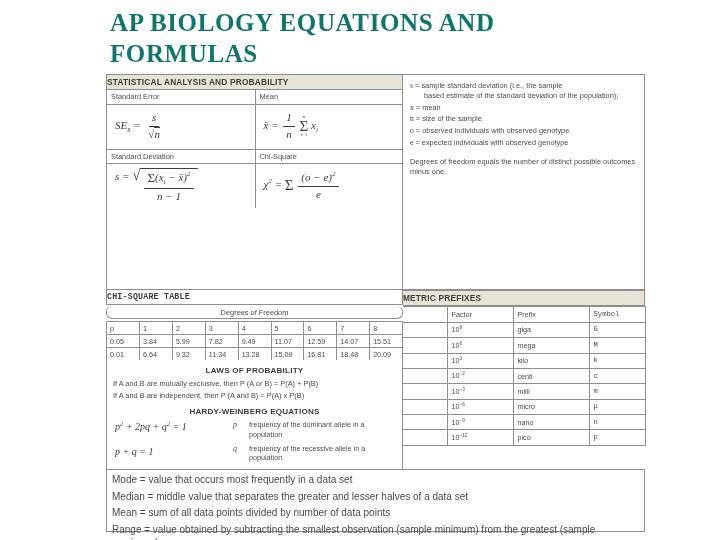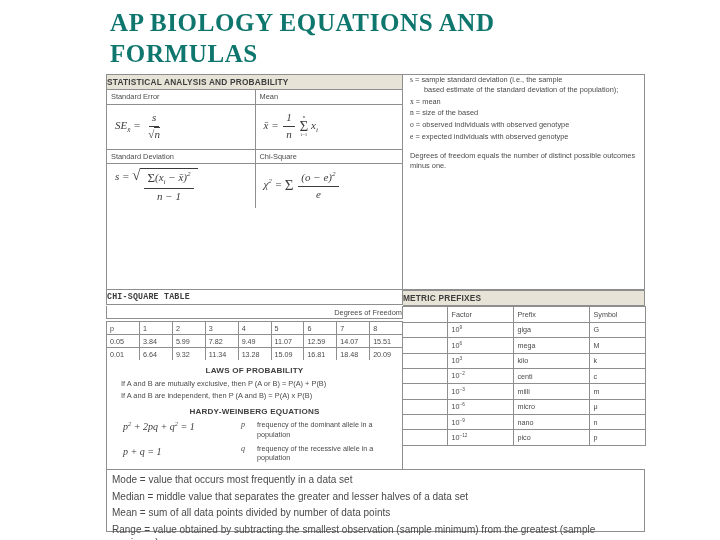--- a/index.html
+++ b/index.html
@@ -44,29 +44,29 @@
   .hdrbar {
     background: #e8e3d7;
     text-align: left;
     font-weight: bold;
     font-size: 8.3px;
     letter-spacing: .2px;
     color: #3d3d3d;
     padding: 2px 0 2px;
   }
   .lbl { padding: 2px 4px; font-size: 7.4px; color: #4a4a4a; }
-  .ctr { text-align: right; }
+  .ctr { text-align: center; border-radius: 6px; }
 
   
   #topRegion { position: absolute; left: 0; top: 0; width: 539px; height: 216px; }
   #statBox { position: absolute; left: 0; top: 0; width: 297px; height: 216px;
              border: 1px solid #8e8e8e; background: #fff; }
   #legendBox { position: absolute; left: 297px; top: 0; width: 242px; height: 216px;
                border: 1px solid #8e8e8e; border-left: none; background: #fff;
-               padding: 0 7px; }
+               padding: 6px 7px; }
 
   .srow { display: flex; border-bottom: 1px solid #8e8e8e; }
   .scell { width: 50%; }
   .scell + .scell { border-left: 1px solid #8e8e8e; }
   .formula-cell { height: 44px; display: flex; align-items: center; padding-left: 8px; }
 
   
   .m { font-family: "Liberation Serif", serif; font-style: italic; font-size: 11px; color: #3c3c3c; }
   .mu { font-style: normal; }
   .frac { display: inline-flex; flex-direction: column; align-items: center;
@@ -89,42 +89,42 @@
   #chiHdr { position: absolute; left: 0; top: 216px; width: 297px; font-family: Liberation Mono, monospace; }
   #dofRow { position: absolute; left: 0; top: 232px; width: 297px; }
   #chiTable { position: absolute; left: 0; top: 247px; width: 297px; }
   #chiTable table { border-collapse: collapse; width: 297px; table-layout: fixed; }
   #chiTable td { border: 1px solid #8e8e8e; height: 13px; padding: 0 0 0 3px;
                  font-size: 7.2px; color: #4a4a4a; }
   #chiTable td.c0 { width: 33px; }
 
   
   #probBox { position: absolute; left: 0; top: 286px; width: 297px; height: 152px;
-             border: 1px solid #8e8e8e; border-top: none; background: #fff; padding: 4px 14px 0; }
+             border: 1px solid #8e8e8e; border-top: none; background: #fff; padding: 4px 6px 0; }
   .sect-title { text-align: center; font-weight: bold; font-size: 8.1px;
                 color: #3d3d3d; margin: 2px 0 3px; letter-spacing: .2px; }
   .prob-line { font-size: 7.4px; margin-bottom: 2.5px; color: #4a4a4a; }
   #hwWrap { display: flex; margin-top: 2px; }
   #hwEq { width: 120px; padding-left: 2px; }
   #hwEq div { height: 26px; }
   #hwDefs { flex: 1; font-size: 7.2px; }
   .hwdef { display: flex; margin-bottom: 5px; }
   .hwdef .sym { width: 16px; font-family: "Liberation Serif", serif; font-style: italic; font-size: 8px; }
   .hwdef .txt { flex: 1; line-height: 1.3; }
 
   
   #metricBox { position: absolute; left: 297px; top: 216px; width: 242px; }
   #metricHdr { border: 1px solid #8e8e8e; border-left: none; }
   #metricBox table { border-collapse: collapse; width: 242px; table-layout: fixed; }
   #metricBox td { border: 1px solid #8e8e8e; height: 15.4px; padding: 0 0 0 4px;
                   font-size: 7.2px; color: #4a4a4a; }
   #metricBox td.mblank { width: 44px; border-left: none; }
   #metricBox td.mfac { width: 66px; }
   #metricBox td.mpre { width: 76px; }
-  #metricBox td.msym { width: 56px; }
+  #metricBox td.msym { width: 56px; font-family: Liberation Mono, monospace; }
   #metricBox tr.head td { background: #fff; }
 
   
   #defsBox { position: absolute; left: 0; top: 395px; width: 539px; height: 63px;
              border: 1px solid #8e8e8e; background: #fff; padding: 3px 5px; }
   .def-line { font-size: 10px; margin-bottom: 3.5px; color: #4a4a4a; line-height: 1.3; }
 </style>
 </head>
 <body>
 
@@ -205,21 +205,21 @@
           <span class="m mu" style="font-size:7.6px;">s</span>
           <span>= sample standard deviation (i.e., the sample</span>
           <span class="hang">based estimate of the standard deviation of the population);</span>
         </div>
         <div class="legend-line">
           <span class="m mu" style="font-size:7.6px;">x</span>
           <span>= mean</span>
         </div>
         <div class="legend-line">
           <span class="m mu" style="font-size:7.6px;">n</span>
-          <span>= size of the based</span>
+          <span>= size of the sample</span>
         </div>
         <div class="legend-line">
           <span class="m mu" style="font-size:7.6px;">o</span>
           <span>= observed individuals with observed genotype</span>
         </div>
         <div class="legend-line">
           <span class="m mu" style="font-size:7.6px;">e</span>
           <span>= expected individuals with observed genotype</span>
         </div>
         <div class="legend-gap"></div>

